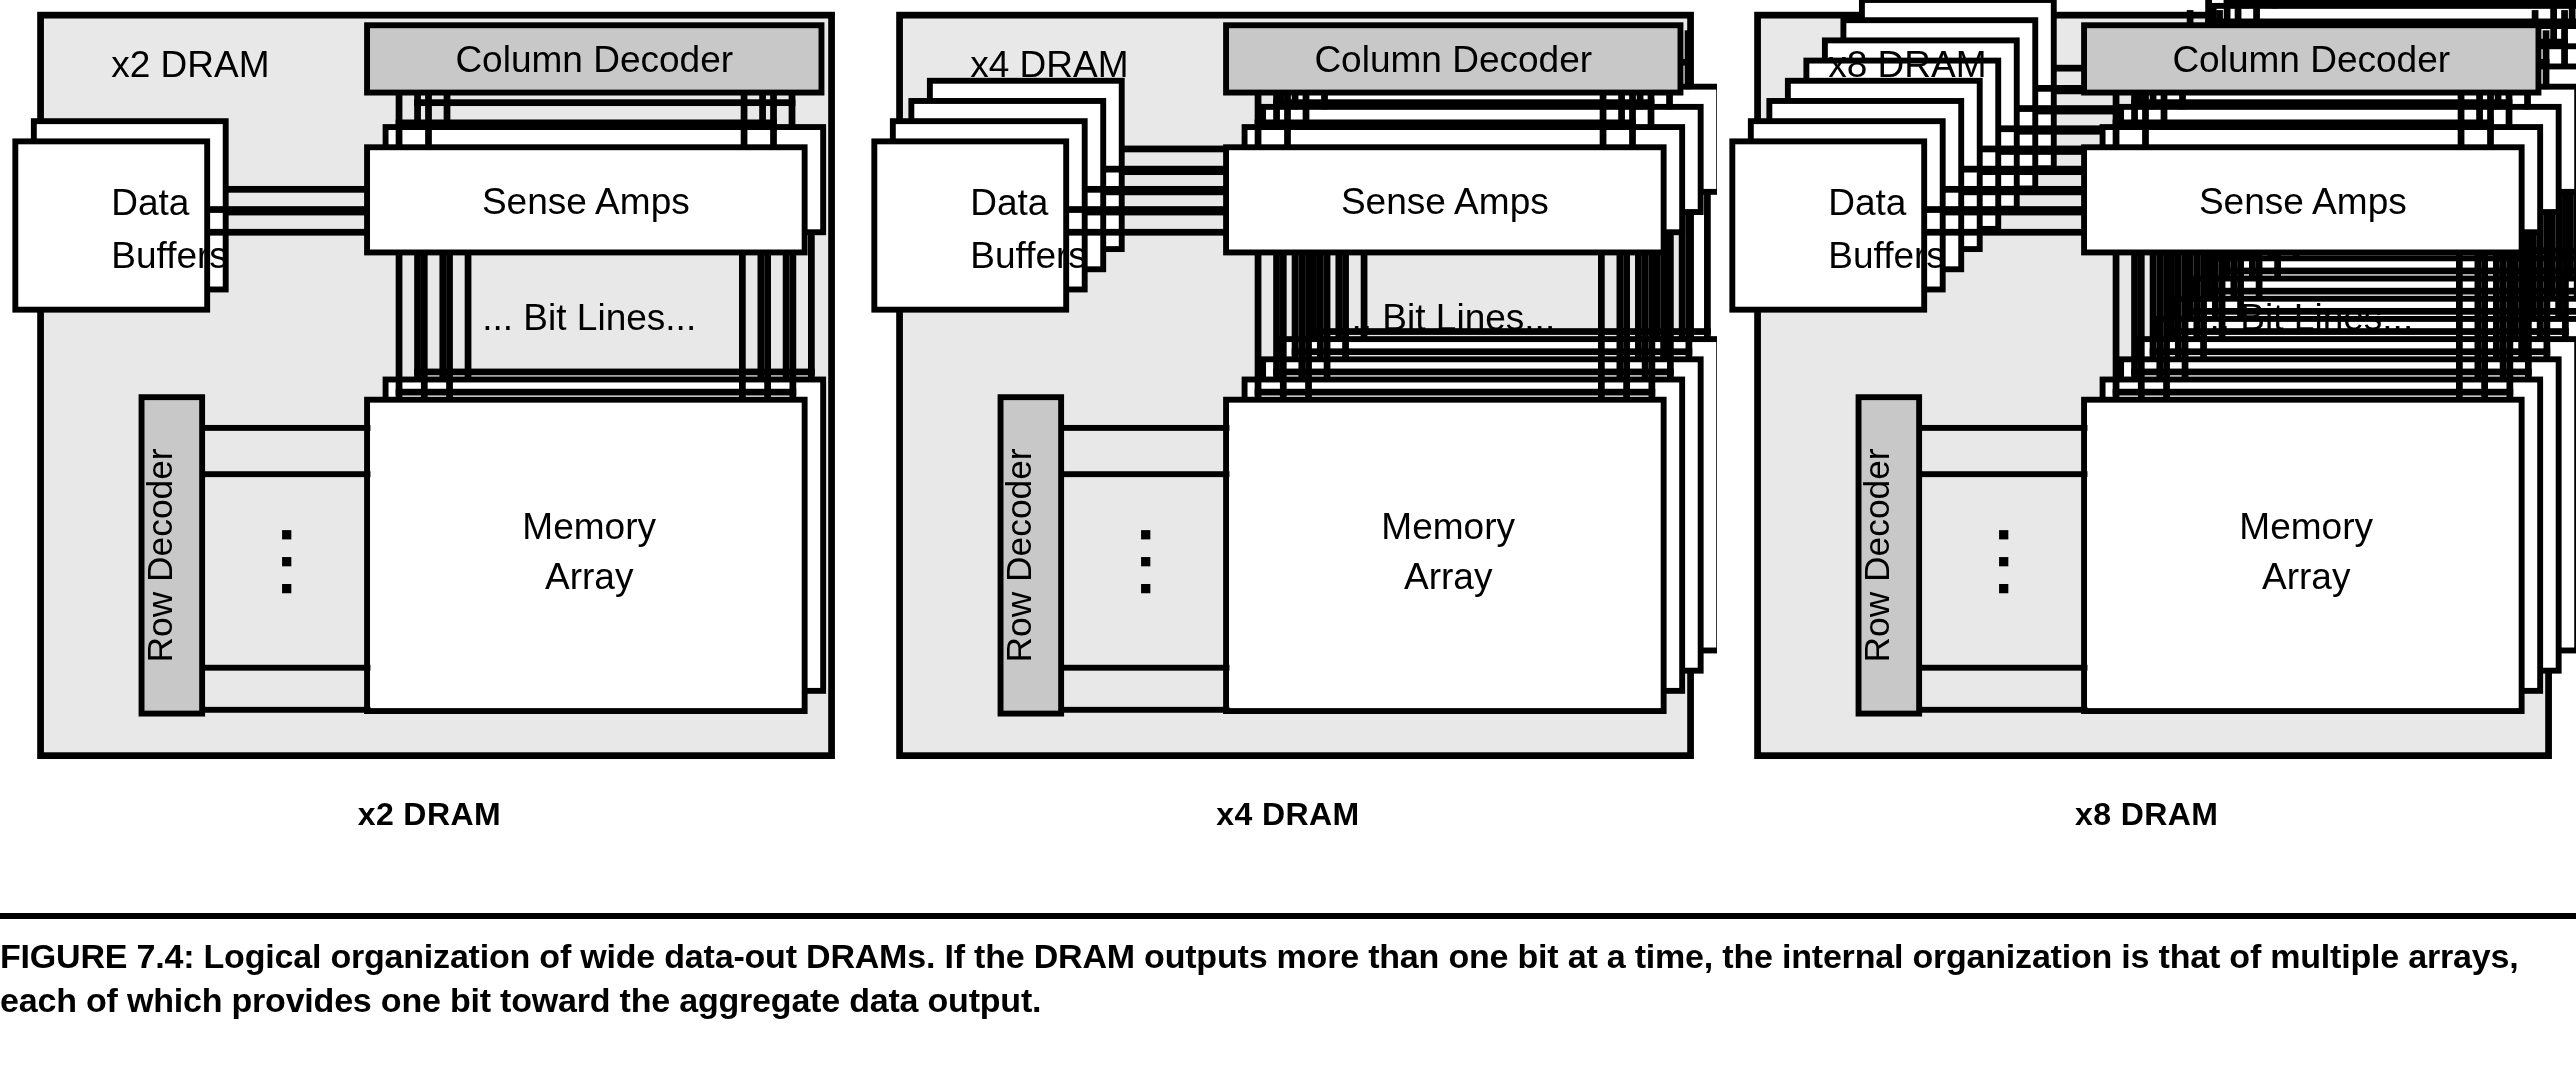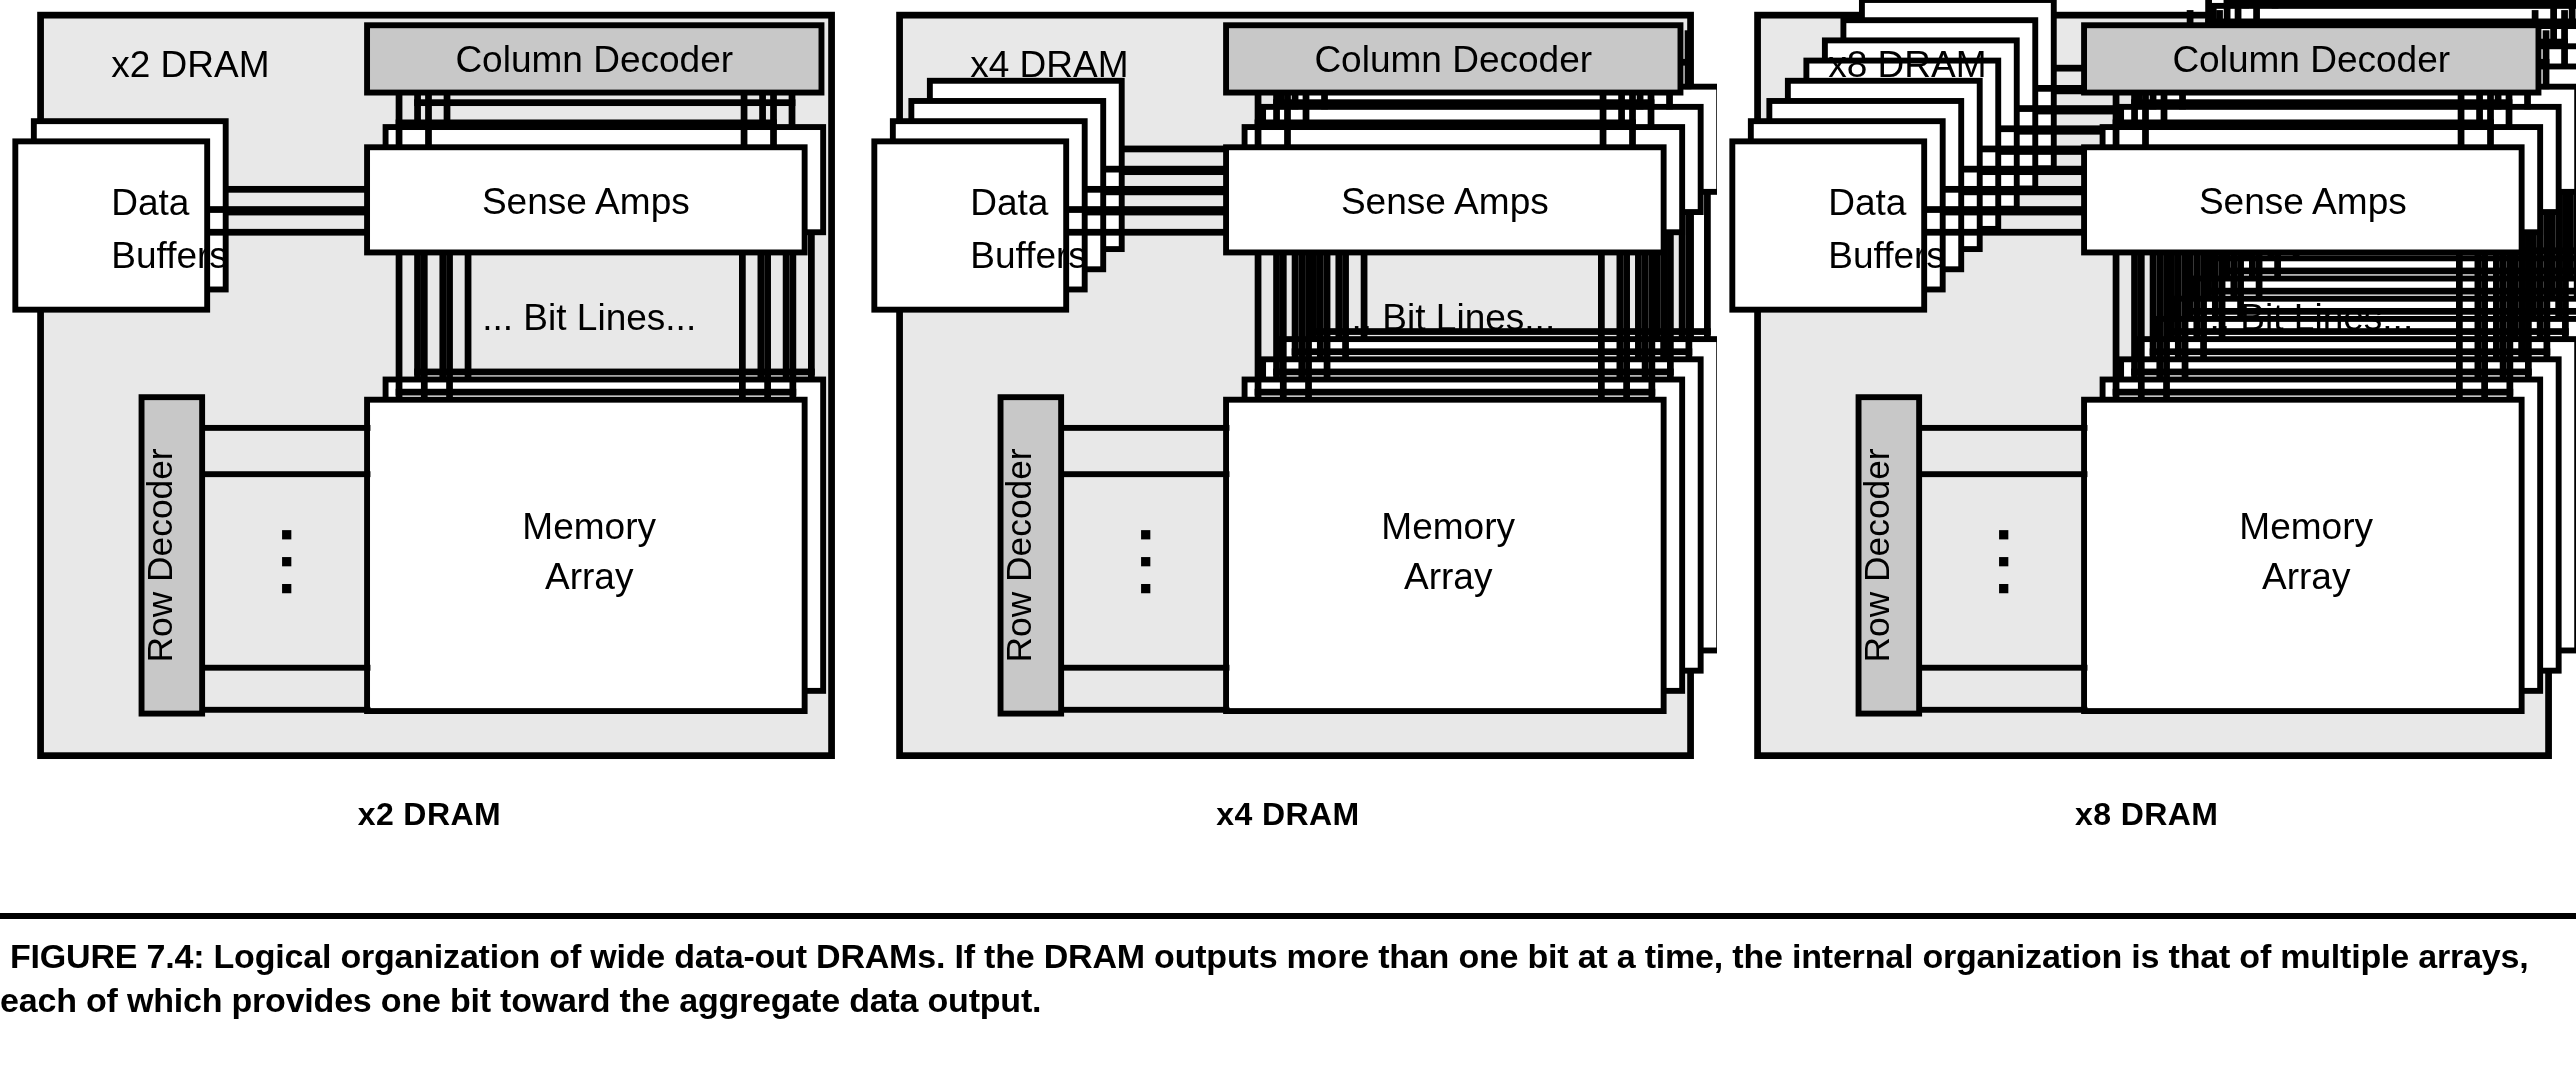--- a/index.html
+++ b/index.html
@@ -10,21 +10,21 @@
   .panel{position:relative;flex:1 1 0;height:791px;}
   .panel svg{display:block;width:100%;height:100%;}
   .panel-caption{position:absolute;left:0;top:796px;width:100%;text-align:center;
       font-family:"Liberation Sans",sans-serif;font-weight:bold;font-size:32px;
       letter-spacing:0.4px;color:#000;}
   .rule{position:absolute;left:0;top:913px;width:2576px;height:5.9px;background:#000;}
   .caption{position:absolute;left:0;top:934px;width:2564px;
       font-family:"Liberation Sans Narrow","Liberation Sans",sans-serif;
       font-weight:bold;font-size:34px;line-height:44px;color:#000;
       letter-spacing:-0.2px;}
-  .cap-label{font-weight:bold;margin-left:10px;}
+  .cap-label{font-weight:bold;}
 </style>
 </head>
 <body>
 
 <div class="page">
 
   <div class="figure-area">
     <div class="panels">
 
       <div class="panel">

